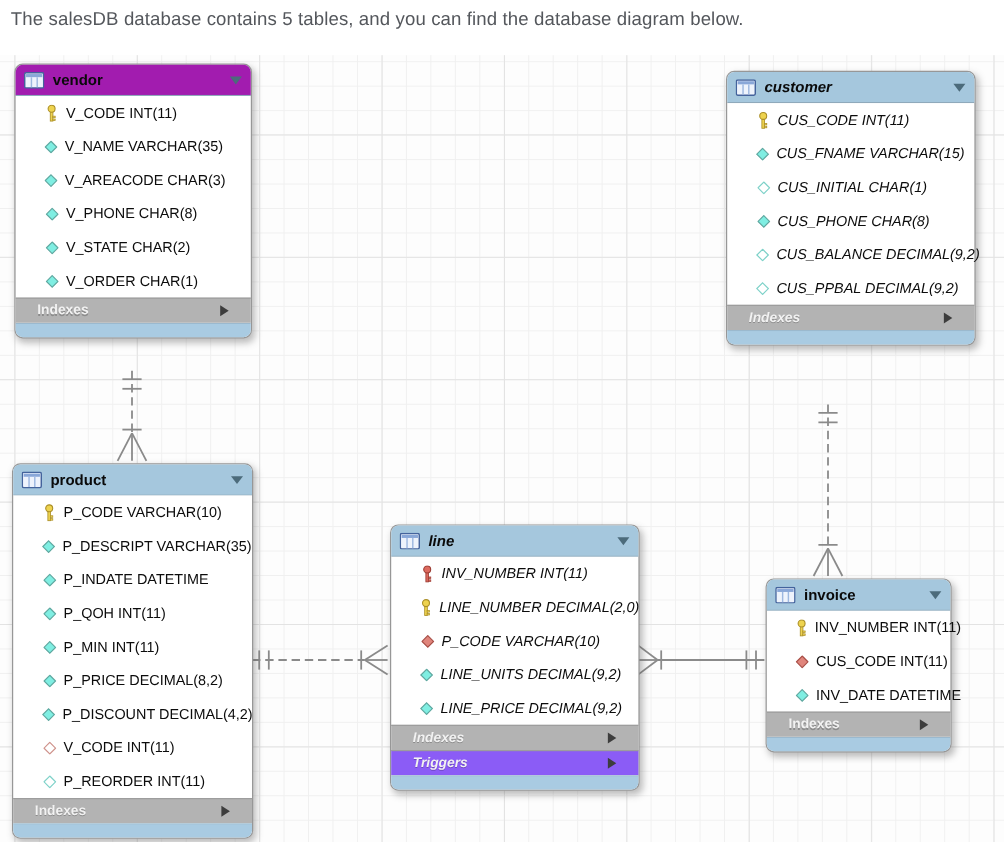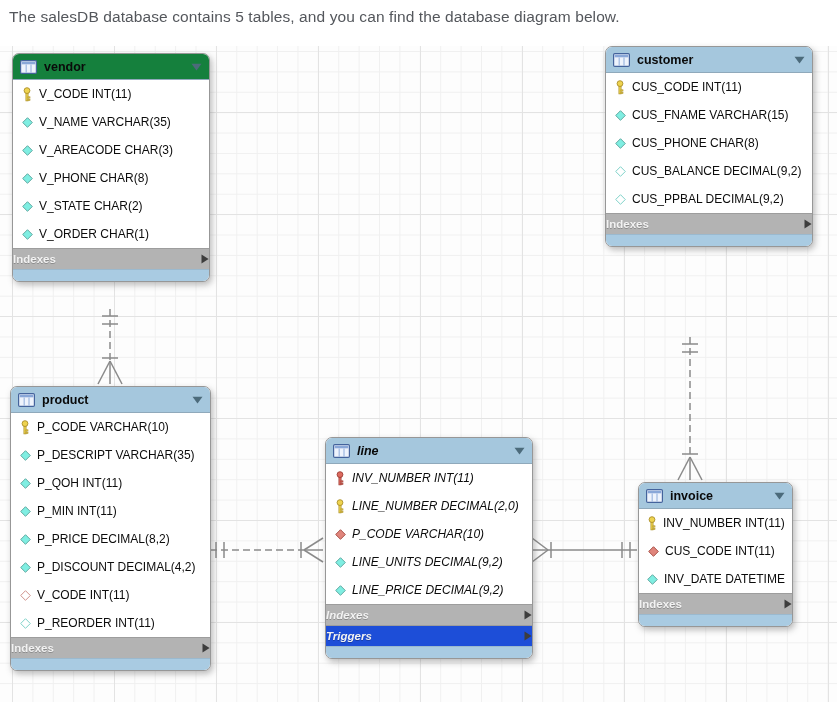--- a/index.html
+++ b/index.html
@@ -14,24 +14,24 @@
       linear-gradient(#f0f0f0 1px, transparent 1px),
       linear-gradient(90deg,#f0f0f0 1px, transparent 1px);
     background-size:102px 102px,102px 102px,20.4px 20.4px,20.4px 20.4px;
     background-position:10px 66px,12px 0,10px 5px,12px 0;}
   #connectors{position:absolute;left:0;top:0;width:837px;height:702px;}
   .tbl{position:absolute;background:#ffffff;border:1px solid #979797;border-radius:7px;
        box-shadow:2px 3px 6px rgba(90,90,90,.4);}
   .tbl-header{height:25px;display:flex;align-items:center;gap:7px;padding:0 7px;
        background:#a5c7dd;border-bottom:1px solid #8fa9bb;border-radius:6px 6px 0 0;}
   .tbl-title{font-size:12.5px;font-weight:bold;color:#0a0a0a;flex:1;}
-  .tbl-row{height:28px;display:flex;align-items:center;gap:6px;padding:0 8px;font-size:12px;color:#0c0c0c;white-space:nowrap;}
+  .tbl-row{height:28px;display:flex;align-items:center;gap:6px;padding:0 24px;font-size:12px;color:#0c0c0c;white-space:nowrap;}
   .tbl-row .icon-slot{width:12px;display:flex;justify-content:center;align-items:center;}
   .tbl-footer{height:20px;display:flex;align-items:center;justify-content:space-between;
-       padding:0 0;background:#b3b3b3;border-top:1px solid #9d9d9d;font-size:11.5px;font-weight:bold;
+       padding:0 18px;background:#b3b3b3;border-top:1px solid #9d9d9d;font-size:11.5px;font-weight:bold;
        color:#f2f2f2;text-shadow:0 1px 0 rgba(0,0,0,.22);}
   .tbl-strip{height:11px;background:#a9cbe2;border-top:1px solid #9bb9ce;border-radius:0 0 6px 6px;}
   .hicon,.ficon{display:flex;align-items:center;}
 </style>
 </head>
 <body>
 <div id="app">
 
   <div class="intro">The salesDB database contains 5 tables, and you can find the database diagram below.</div>
   <div id="canvas"></div>
@@ -68,21 +68,21 @@
         <line x1="551" y1="542" x2="551" y2="558" stroke="#8a8a8a" stroke-width="1.5"></line>
         <line x1="622" y1="542" x2="622" y2="558" stroke="#8a8a8a" stroke-width="1.5"></line>
         <line x1="630" y1="542" x2="630" y2="558" stroke="#8a8a8a" stroke-width="1.5"></line>
         <line x1="548" y1="550" x2="532" y2="538" stroke="#8a8a8a" stroke-width="1.5"></line>
         <line x1="548" y1="550" x2="532" y2="550" stroke="#8a8a8a" stroke-width="1.5"></line>
         <line x1="548" y1="550" x2="532" y2="562" stroke="#8a8a8a" stroke-width="1.5"></line>
       </g>
     </svg>
   <div id="tables">
       <div class="tbl" style="left: 12px; top: 53px; width: 196px;">
-        <div class="tbl-header" style="background:#15803d">
+        <div class="tbl-header" style="background:#a21caf">
       <span class="hicon">
             <svg width="17" height="14" viewBox="0 0 17 14">
  <rect x="0.6" y="0.6" width="15.8" height="12.8" rx="1.2" fill="#eef3fc" stroke="#44639c" stroke-width="1.2"></rect>
  <rect x="1.7" y="1.7" width="13.6" height="2.6" fill="#89a7d8"></rect>
  <line x1="6.2" y1="4.4" x2="6.2" y2="12.8" stroke="#9db8e0" stroke-width="1.2"></line>
  <line x1="11" y1="4.4" x2="11" y2="12.8" stroke="#9db8e0" stroke-width="1.2"></line>
             </svg>
           </span>
       <span class="tbl-title">vendor</span>
       <span class="hicon">
@@ -145,21 +145,21 @@
         <div class="tbl-footer" style="background:#b3b3b3">
         <span>Indexes</span>
         <span class="ficon">
             <svg width="8" height="10" viewBox="0 0 8 10">
               <polygon points="0.5,0.4 7.6,5 0.5,9.6" fill="#3d3d3d"></polygon>
             </svg>
           </span>
       </div>
         <div class="tbl-strip" style="background:#a9cbe2"></div>
       </div>
-      <div class="tbl" style="left: 605px; top: 46px; width: 206px;">
+      <div class="tbl" style="left: 605px; top: 59px; width: 206px; font-style: italic;">
         <div class="tbl-header" style="background:#a5c7dd">
       <span class="hicon">
             <svg width="17" height="14" viewBox="0 0 17 14">
  <rect x="0.6" y="0.6" width="15.8" height="12.8" rx="1.2" fill="#eef3fc" stroke="#44639c" stroke-width="1.2"></rect>
  <rect x="1.7" y="1.7" width="13.6" height="2.6" fill="#89a7d8"></rect>
  <line x1="6.2" y1="4.4" x2="6.2" y2="12.8" stroke="#9db8e0" stroke-width="1.2"></line>
  <line x1="11" y1="4.4" x2="11" y2="12.8" stroke="#9db8e0" stroke-width="1.2"></line>
             </svg>
           </span>
       <span class="tbl-title">customer</span>
@@ -184,20 +184,28 @@
         <span class="icon-slot">
             <svg width="11" height="11" viewBox="0 0 11 11">
  <polygon points="5.5,0.7 10.3,5.5 5.5,10.3 0.7,5.5" fill="#7feee2" stroke="#5fa8a0" stroke-width="1"></polygon>
             </svg>
           </span>
         <span><span>CUS_FNAME</span> <span>VARCHAR(15)</span></span>
       </div>
         <div class="tbl-row">
         <span class="icon-slot">
             <svg width="11" height="11" viewBox="0 0 11 11">
+ <polygon points="5.5,0.7 10.3,5.5 5.5,10.3 0.7,5.5" fill="#ffffff" stroke="#7fd2c9" stroke-width="1"></polygon>
+            </svg>
+          </span>
+        <span><span>CUS_INITIAL</span> <span>CHAR(1)</span></span>
+      </div>
+        <div class="tbl-row">
+        <span class="icon-slot">
+            <svg width="11" height="11" viewBox="0 0 11 11">
  <polygon points="5.5,0.7 10.3,5.5 5.5,10.3 0.7,5.5" fill="#7feee2" stroke="#5fa8a0" stroke-width="1"></polygon>
             </svg>
           </span>
         <span><span>CUS_PHONE</span> <span>CHAR(8)</span></span>
       </div>
         <div class="tbl-row">
         <span class="icon-slot">
             <svg width="11" height="11" viewBox="0 0 11 11">
  <polygon points="5.5,0.7 10.3,5.5 5.5,10.3 0.7,5.5" fill="#ffffff" stroke="#7fd2c9" stroke-width="1"></polygon>
             </svg>
@@ -257,20 +265,28 @@
             </svg>
           </span>
         <span><span>P_DESCRIPT</span> <span>VARCHAR(35)</span></span>
       </div>
         <div class="tbl-row">
         <span class="icon-slot">
             <svg width="11" height="11" viewBox="0 0 11 11">
  <polygon points="5.5,0.7 10.3,5.5 5.5,10.3 0.7,5.5" fill="#7feee2" stroke="#5fa8a0" stroke-width="1"></polygon>
             </svg>
           </span>
+        <span><span>P_INDATE</span> <span>DATETIME</span></span>
+      </div>
+        <div class="tbl-row">
+        <span class="icon-slot">
+            <svg width="11" height="11" viewBox="0 0 11 11">
+ <polygon points="5.5,0.7 10.3,5.5 5.5,10.3 0.7,5.5" fill="#7feee2" stroke="#5fa8a0" stroke-width="1"></polygon>
+            </svg>
+          </span>
         <span><span>P_QOH</span> <span>INT(11)</span></span>
       </div>
         <div class="tbl-row">
         <span class="icon-slot">
             <svg width="11" height="11" viewBox="0 0 11 11">
  <polygon points="5.5,0.7 10.3,5.5 5.5,10.3 0.7,5.5" fill="#7feee2" stroke="#5fa8a0" stroke-width="1"></polygon>
             </svg>
           </span>
         <span><span>P_MIN</span> <span>INT(11)</span></span>
       </div>
@@ -380,21 +396,21 @@
         <span><span>LINE_PRICE</span> <span>DECIMAL(9,2)</span></span>
       </div>
         <div class="tbl-footer" style="background:#b3b3b3">
         <span>Indexes</span>
         <span class="ficon">
             <svg width="8" height="10" viewBox="0 0 8 10">
               <polygon points="0.5,0.4 7.6,5 0.5,9.6" fill="#3d3d3d"></polygon>
             </svg>
           </span>
       </div>
-        <div class="tbl-footer" style="background:#1d4ed8">
+        <div class="tbl-footer" style="background:#8b5cf6">
         <span>Triggers</span>
         <span class="ficon">
             <svg width="8" height="10" viewBox="0 0 8 10">
               <polygon points="0.5,0.4 7.6,5 0.5,9.6" fill="#3d3d3d"></polygon>
             </svg>
           </span>
       </div>
         <div class="tbl-strip" style="background:#a9cbe2"></div>
       </div>
       <div class="tbl" style="left: 638px; top: 482px; width: 153px;">

